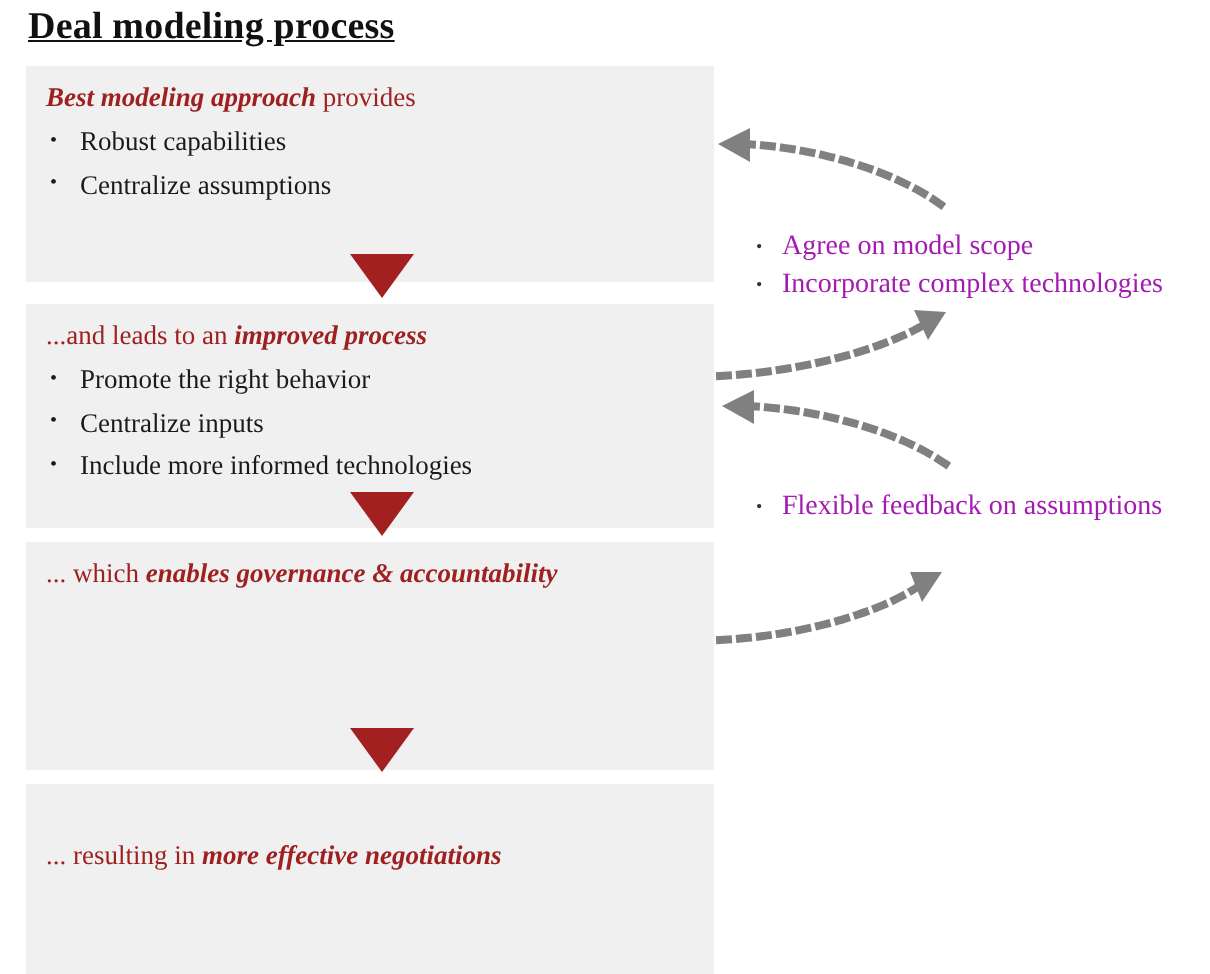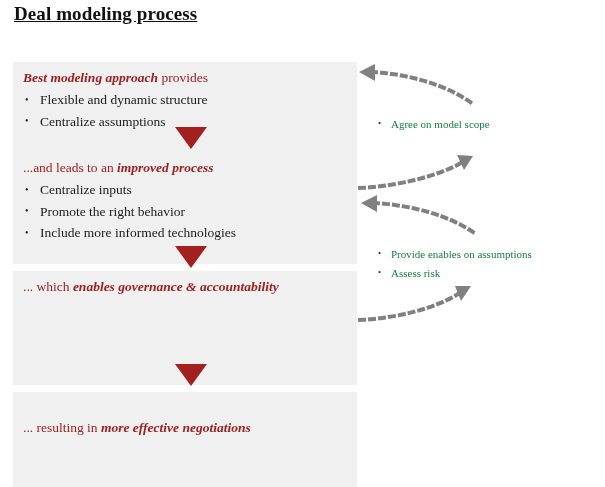--- a/index.html
+++ b/index.html
@@ -30,21 +30,21 @@
   }
 
   
   .flow-box {
     position: absolute;
     left: 13px;
     width: 344px;
     background: #f0f0f0;
     box-sizing: border-box;
   }
-  #flow-box-1 { top: 33px;  height: 108px; margin-top: 29px; }
+  #flow-box-1 { top: 33px;  height: 108px; }
   #flow-box-2 { top: 152px; height: 112px; }
   #flow-box-3 { top: 271px; height: 114px; }
   #flow-box-4 { top: 392px; height: 96px; }
 
   .box-heading {
     position: absolute;
     left: 10px;
     top: 7px;
     font-size: 13.5px;
     color: #9e2020;
@@ -104,23 +104,23 @@
   #triangle-3 { left: 175px; top: 364px; }
 
   
   .note-list {
     position: absolute;
     margin: 0;
     padding: 0;
     list-style: none;
   }
   .note-list li {
-    font-size: 11px;
+    font-size: 14px;
     line-height: 18.5px;
-    color: #15803d;
+    color: #a21caf;
     white-space: nowrap;
     padding-left: 14px;
     position: relative;
   }
   .note-list li::before {
     content: "\2022";
     position: absolute;
     left: 1px;
     top: -1px;
     font-size: 9px;
@@ -142,34 +142,34 @@
 </head>
 <body>
 
 <div id="page-title">Deal modeling process</div>
 
 <div class="flow-box" id="flow-box-1">
   <div class="box-heading">
     <span class="emph">Best modeling approach</span><span class="plain"> provides</span>
   </div>
   <ul class="bullet-list">
-    <li>Flexible and dynamic structure</li>
+    <li>Robust capabilities</li>
     <li>Centralize assumptions</li>
   </ul>
 </div>
 
 <div class="down-triangle" id="triangle-1"></div>
 
 <div class="flow-box" id="flow-box-2">
   <div class="box-heading">
     <span class="plain">...and leads to an </span><span class="emph">improved process</span>
   </div>
   <ul class="bullet-list">
+    <li>Promote the right behavior</li>
     <li>Centralize inputs</li>
-    <li>Promote the right behavior</li>
     <li>Include more informed technologies</li>
   </ul>
 </div>
 
 <div class="down-triangle" id="triangle-2"></div>
 
 <div class="flow-box" id="flow-box-3">
   <div class="box-heading">
     <span class="plain">... which </span><span class="emph">enables governance &amp; accountability</span>
   </div>
@@ -178,25 +178,25 @@
 <div class="down-triangle" id="triangle-3"></div>
 
 <div class="flow-box" id="flow-box-4">
   <div class="box-heading">
     <span class="plain">... resulting in </span><span class="emph">more effective negotiations</span>
   </div>
 </div>
 
 <ul class="note-list" id="note-list-1">
   <li>Agree on model scope</li>
+  <li>Incorporate complex technologies</li>
 </ul>
 
 <ul class="note-list" id="note-list-2">
-  <li>Provide enables on assumptions</li>
-  <li>Assess risk</li>
+  <li>Flexible feedback on assumptions</li>
 </ul>
 
 <svg id="arrow-layer" viewBox="0 0 605 487">
 
   <g>
     <path d="M 372 72 C 410 74 450 86 474 105" fill="none" stroke="#808080" stroke-width="4" stroke-linecap="square" stroke-dasharray="4 6"></path>
     <polygon points="359,72 375,64 375,81" fill="#808080"></polygon>
   </g>
 
   <g>

